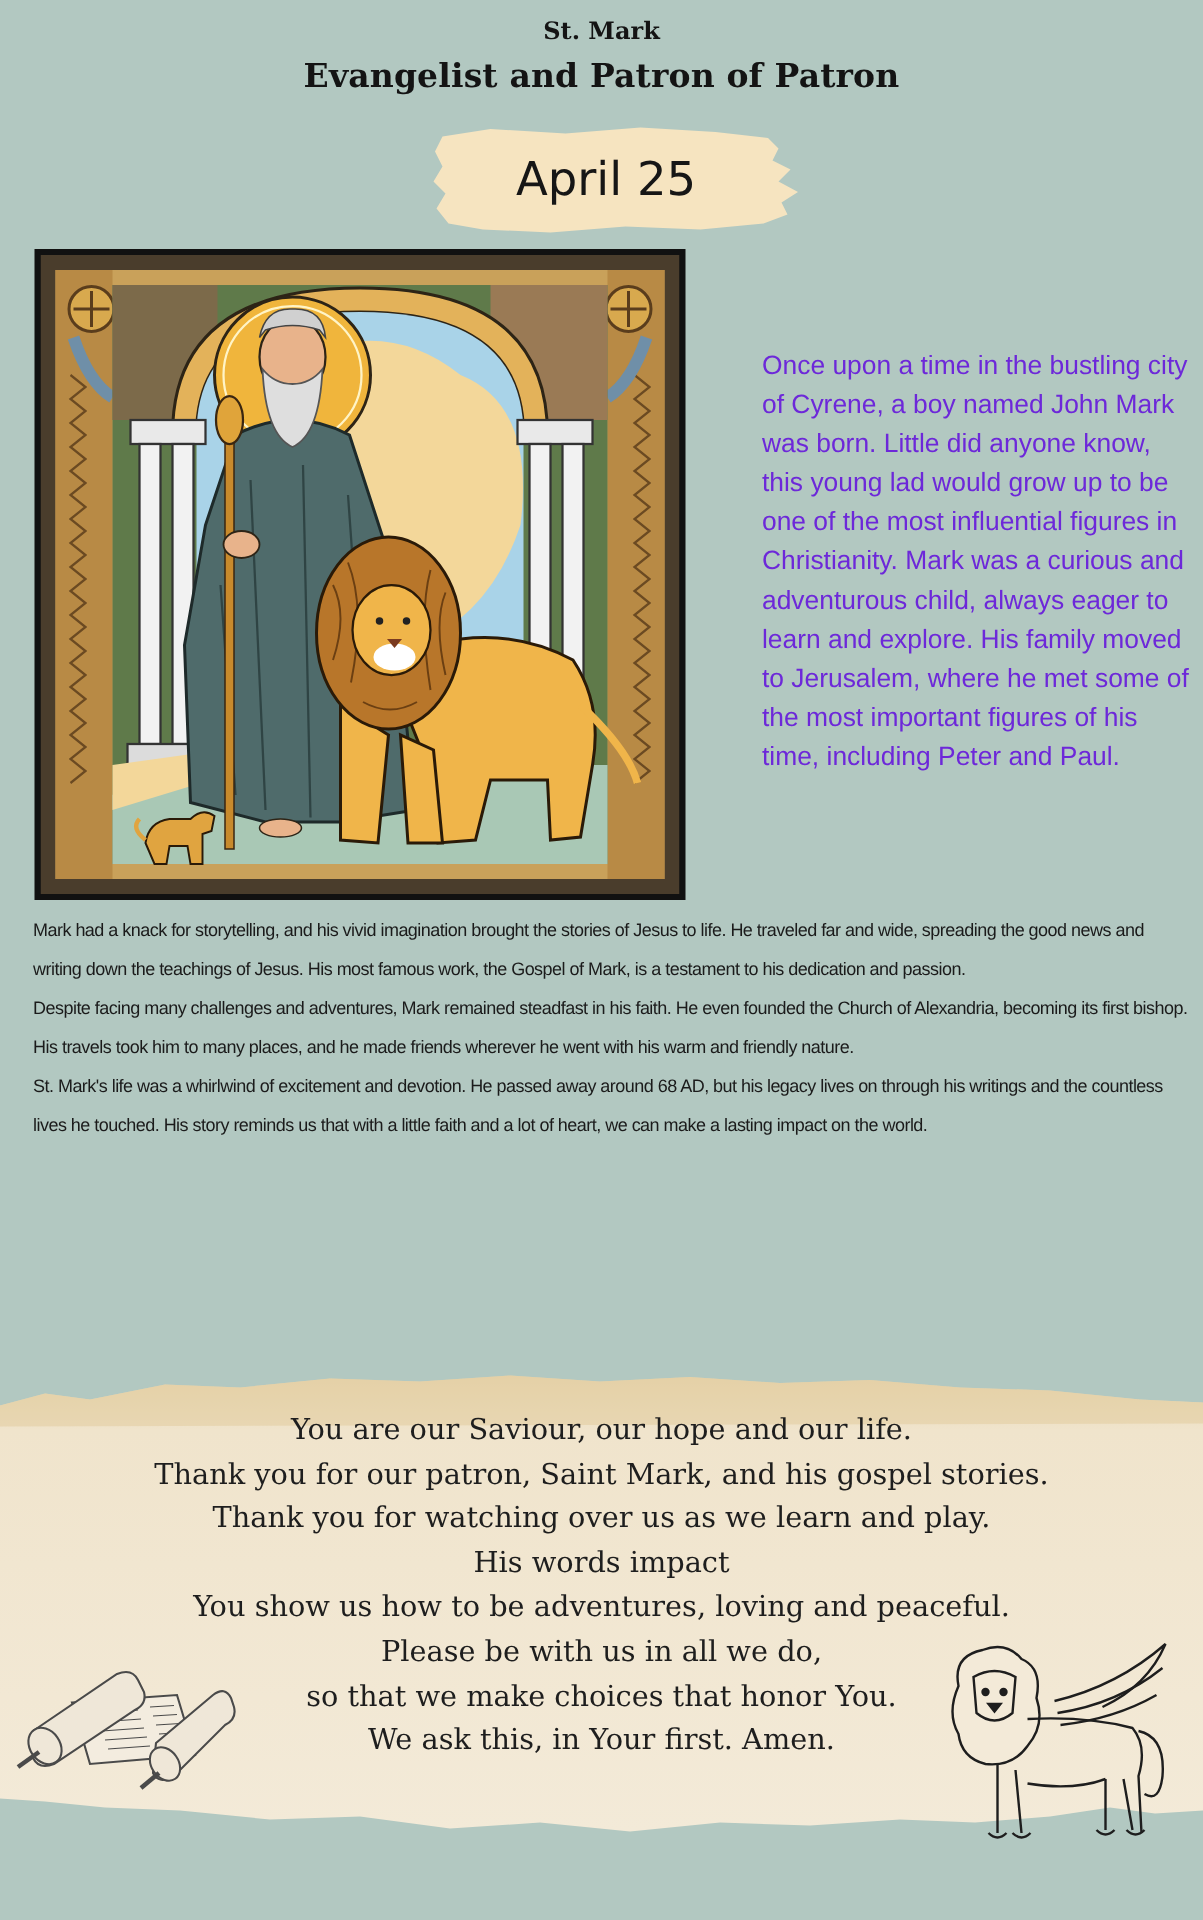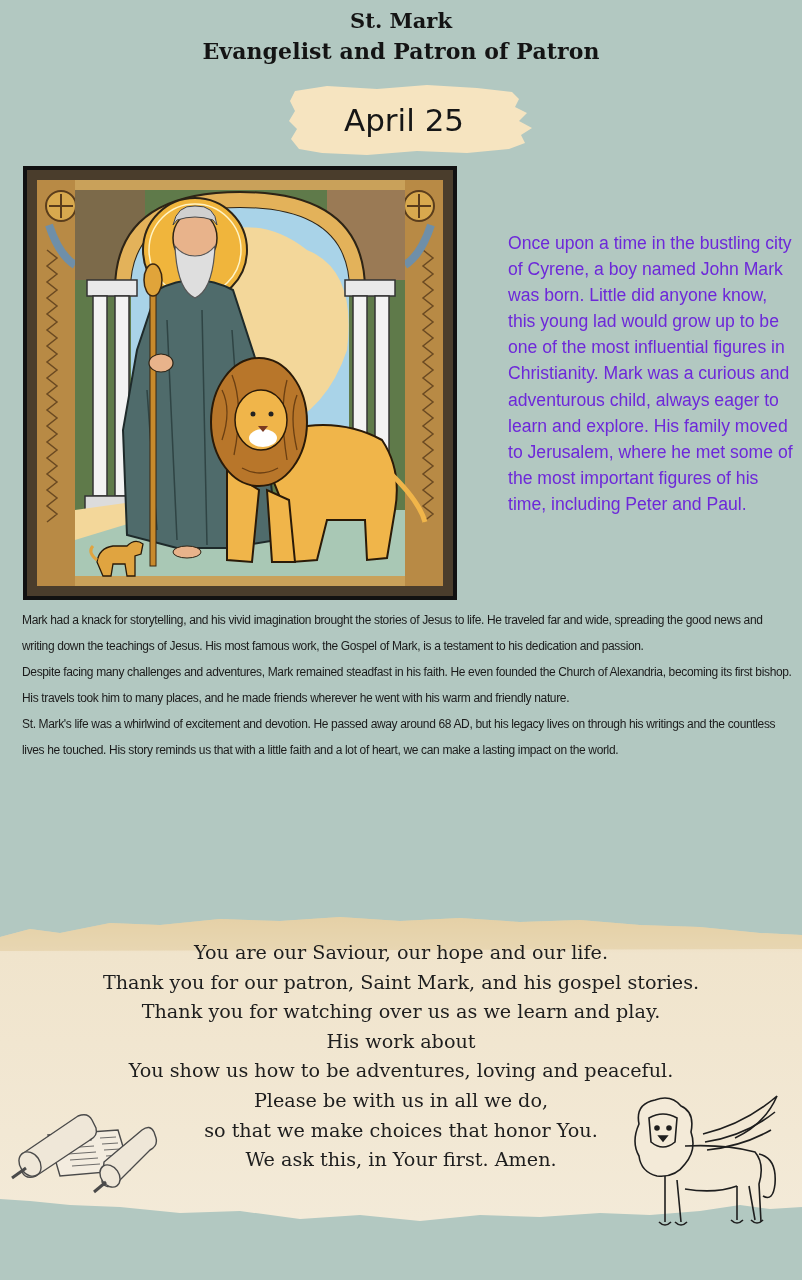--- a/index.html
+++ b/index.html
@@ -10,21 +10,21 @@
     color: #1c1c1c;
     position: relative;
   }
   .title-block {
     position: absolute; left: 0; top: 6px; width: 802px;
     text-align: center;
     font-family: "DejaVu Serif", serif;
     font-weight: bold;
     color: #141414;
   }
-  .title-line1 { font-size: 21px; line-height: 30px; }
+  .title-line1 { font-size: 16px; line-height: 30px; }
   .title-line2 { font-size: 22px; line-height: 30px; letter-spacing: 0.1px; }
   .date-banner {
     position: absolute; left: 287px; top: 83px; width: 250px; height: 74px;
   }
   .date-banner svg { position: absolute; left: 0; top: 0; }
   .date-text {
     position: absolute; left: 0; top: 0; width: 234px; height: 74px;
     display: flex; align-items: center; justify-content: center;
     font-family: "DejaVu Sans", sans-serif;
     font-size: 31px; color: #161616;
@@ -179,21 +179,21 @@
     <path d="M0,22 L30,14 L60,18 L110,8 L160,10 L220,4 L280,6 L340,2 L400,6 L460,3 L520,7 L580,5 L640,10 L700,12 L760,18 L802,20
              L802,292 L770,294 L740,290 L700,296 L650,300 L600,298 L540,302 L480,300 L420,306 L360,300 L300,304 L240,296 L180,298 L120,292 L70,290 L30,286 L0,284 Z" fill="url(#pg)"></path>
     <path d="M0,22 L30,14 L60,18 L110,8 L160,10 L220,4 L280,6 L340,2 L400,6 L460,3 L520,7 L580,5 L640,10 L700,12 L760,18 L802,20 L802,34 L0,36 Z" fill="#e2cc9e" opacity="0.55"></path>
   </svg>
 </div>
 
 <div class="prayer">
   <div>You are our Saviour, our hope and our life.</div>
   <div>Thank you for our patron, Saint Mark, and his gospel stories.</div>
   <div>Thank you for watching over us as we learn and play.</div>
-  <div>His work about</div>
+  <div>His words impact</div>
   <div>You show us how to be adventures, loving and peaceful.</div>
   <div>Please be with us in all we do,</div>
   <div>so that we make choices that honor You.</div>
   <div>We ask this,  in Your first. Amen.</div>
 </div>
 
 <div class="scroll-icon">
   <svg width="150" height="95" viewBox="0 0 150 95">
     <g stroke="#4a4a4a" stroke-width="1.4" fill="#efe7d8">
       <path d="M40,35 L110,30 L122,70 L52,76 Z" fill="#f3ecdf"></path>

